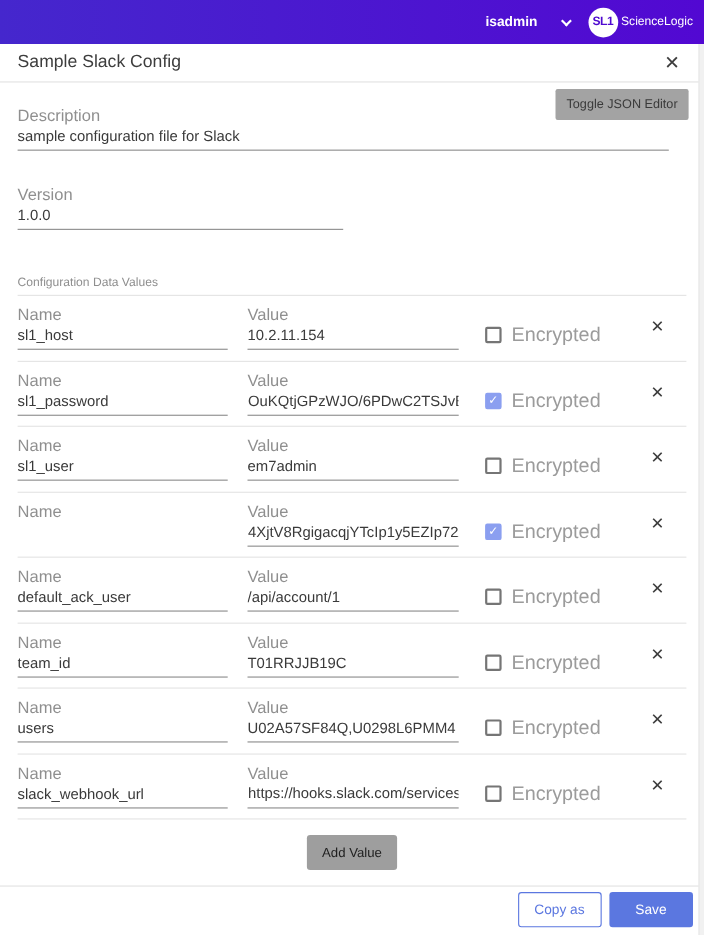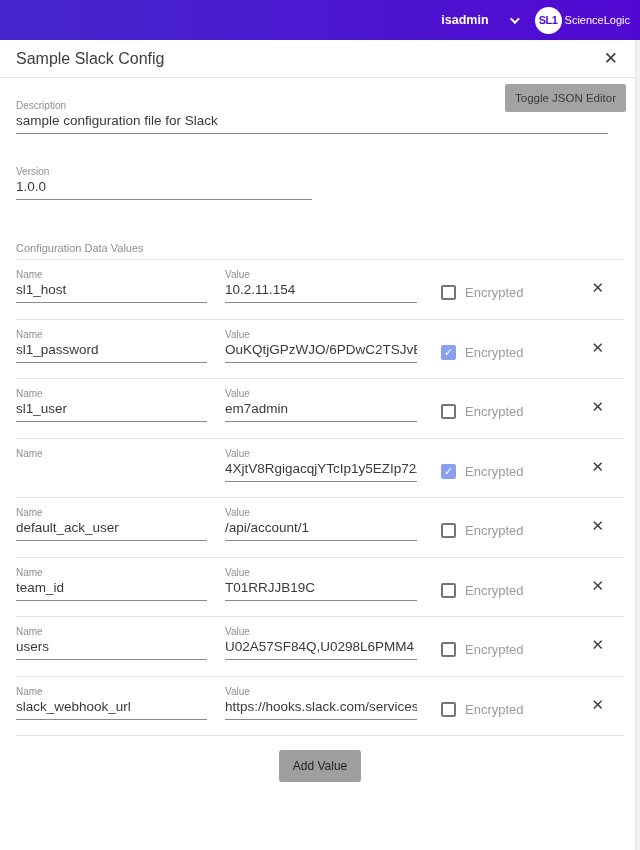--- a/index.html
+++ b/index.html
@@ -66,21 +66,21 @@
   .modal-body { position: relative; padding: 0 16px; flex: 1; }
 
   .toggle-json {
     position: absolute; top: 6px; right: 14px;
     background: #a3a3a3; border: none; border-radius: 2px;
     font-size: 11.5px; color: #3a3a3a; padding: 8px 10px;
     cursor: pointer;
     font-family: "Liberation Sans", sans-serif;
   }
 
-  .field-label { font-size: 10px; color: #8f8f8f; display: block; }
+  .field-label { font-size: 15px; color: #8f8f8f; display: block; }
   .text-input {
     display: block; border: none; border-bottom: 1px solid #8a8a8a;
     font-size: 13.5px; color: #3a3a3a; padding: 2px 0 5px 0;
     outline: none; background: transparent; border-radius: 0;
     font-family: "Liberation Sans", sans-serif;
     text-overflow: clip; white-space: nowrap; overflow: hidden;
   }
   .desc-group { padding-top: 22px; }
   .desc-group .text-input { width: 592px; }
   .ver-group { padding-top: 32px; }
@@ -105,21 +105,21 @@
   }
   .checkbox {
     width: 15px; height: 15px; border: 2px solid #757575; border-radius: 2px;
     display: flex; align-items: center; justify-content: center;
     background: #ffffff; flex: 0 0 auto;
   }
   .checkbox.checked {
     background: #8b9ff0; border-color: #8b9ff0;
     color: #ffffff; font-size: 11px; line-height: 1;
   }
-  .enc-label { font-size: 13px; color: #9b9b9b; }
+  .enc-label { font-size: 18px; color: #9b9b9b; }
   .row-delete {
     margin-left: auto; margin-right: 20px; margin-top: 10px;
     background: none; border: none; font-size: 15px; color: #3d3d3d;
     cursor: pointer; font-family: "Liberation Sans", sans-serif;
   }
 
   .add-area {
     border-top: 1px solid #e3e3e3;
     display: flex; justify-content: center;
     padding: 14px 0 14px 0;
@@ -315,14 +315,18 @@
     <button class="row-delete">✕</button>
   </div>
 </div>
 
     <div class="add-area">
       <button class="add-btn">Add Value</button>
     </div>
 
   </div>
 
+  <div class="modal-footer">
+    <button class="copy-btn">Copy as</button>
+    <button class="save-btn">Save</button>
+  </div>
 
 </div>
 
 </body></html>

